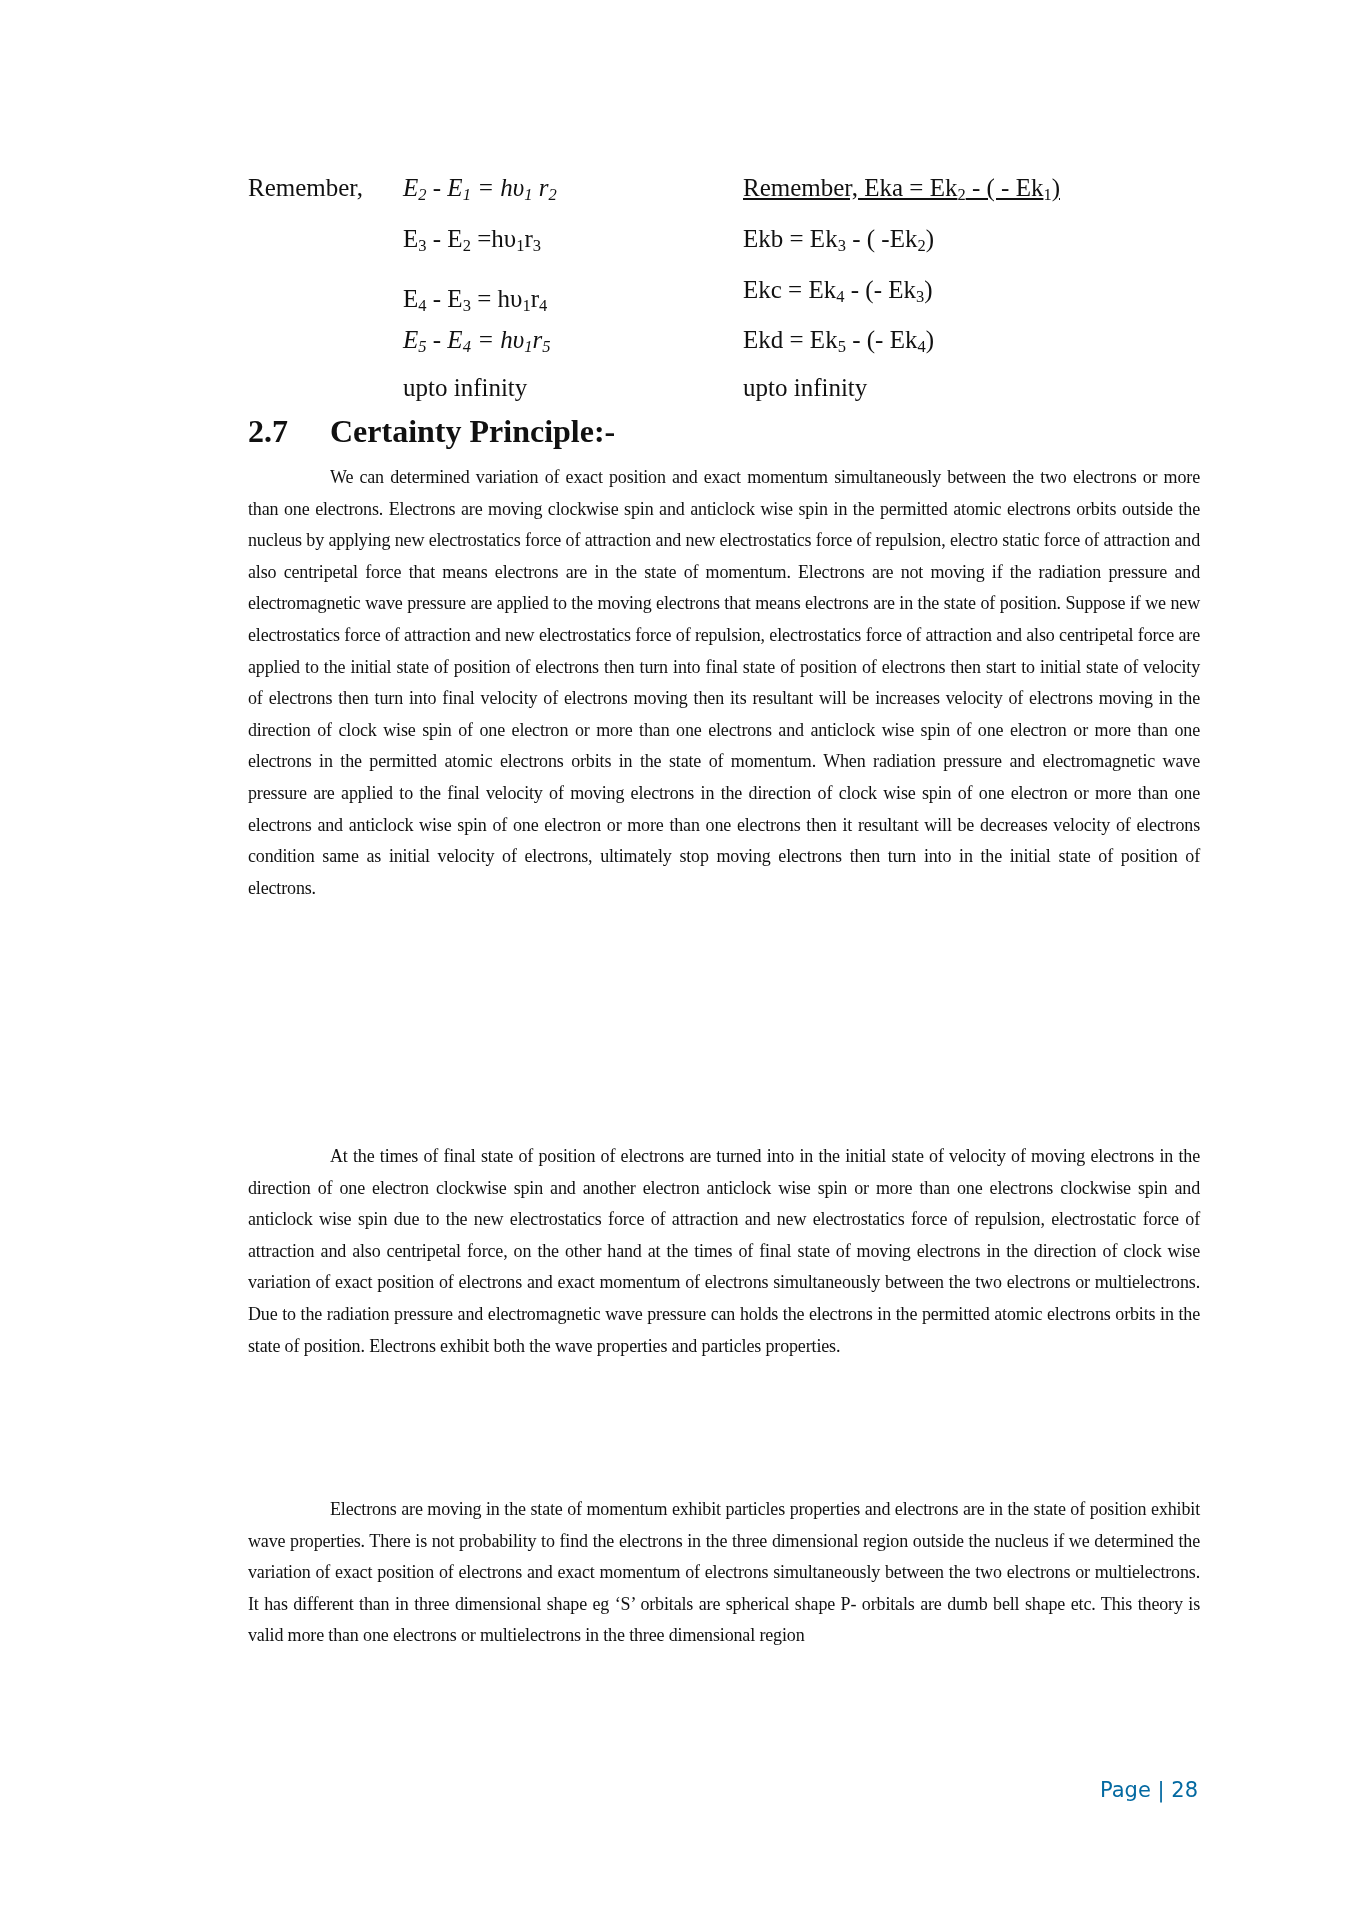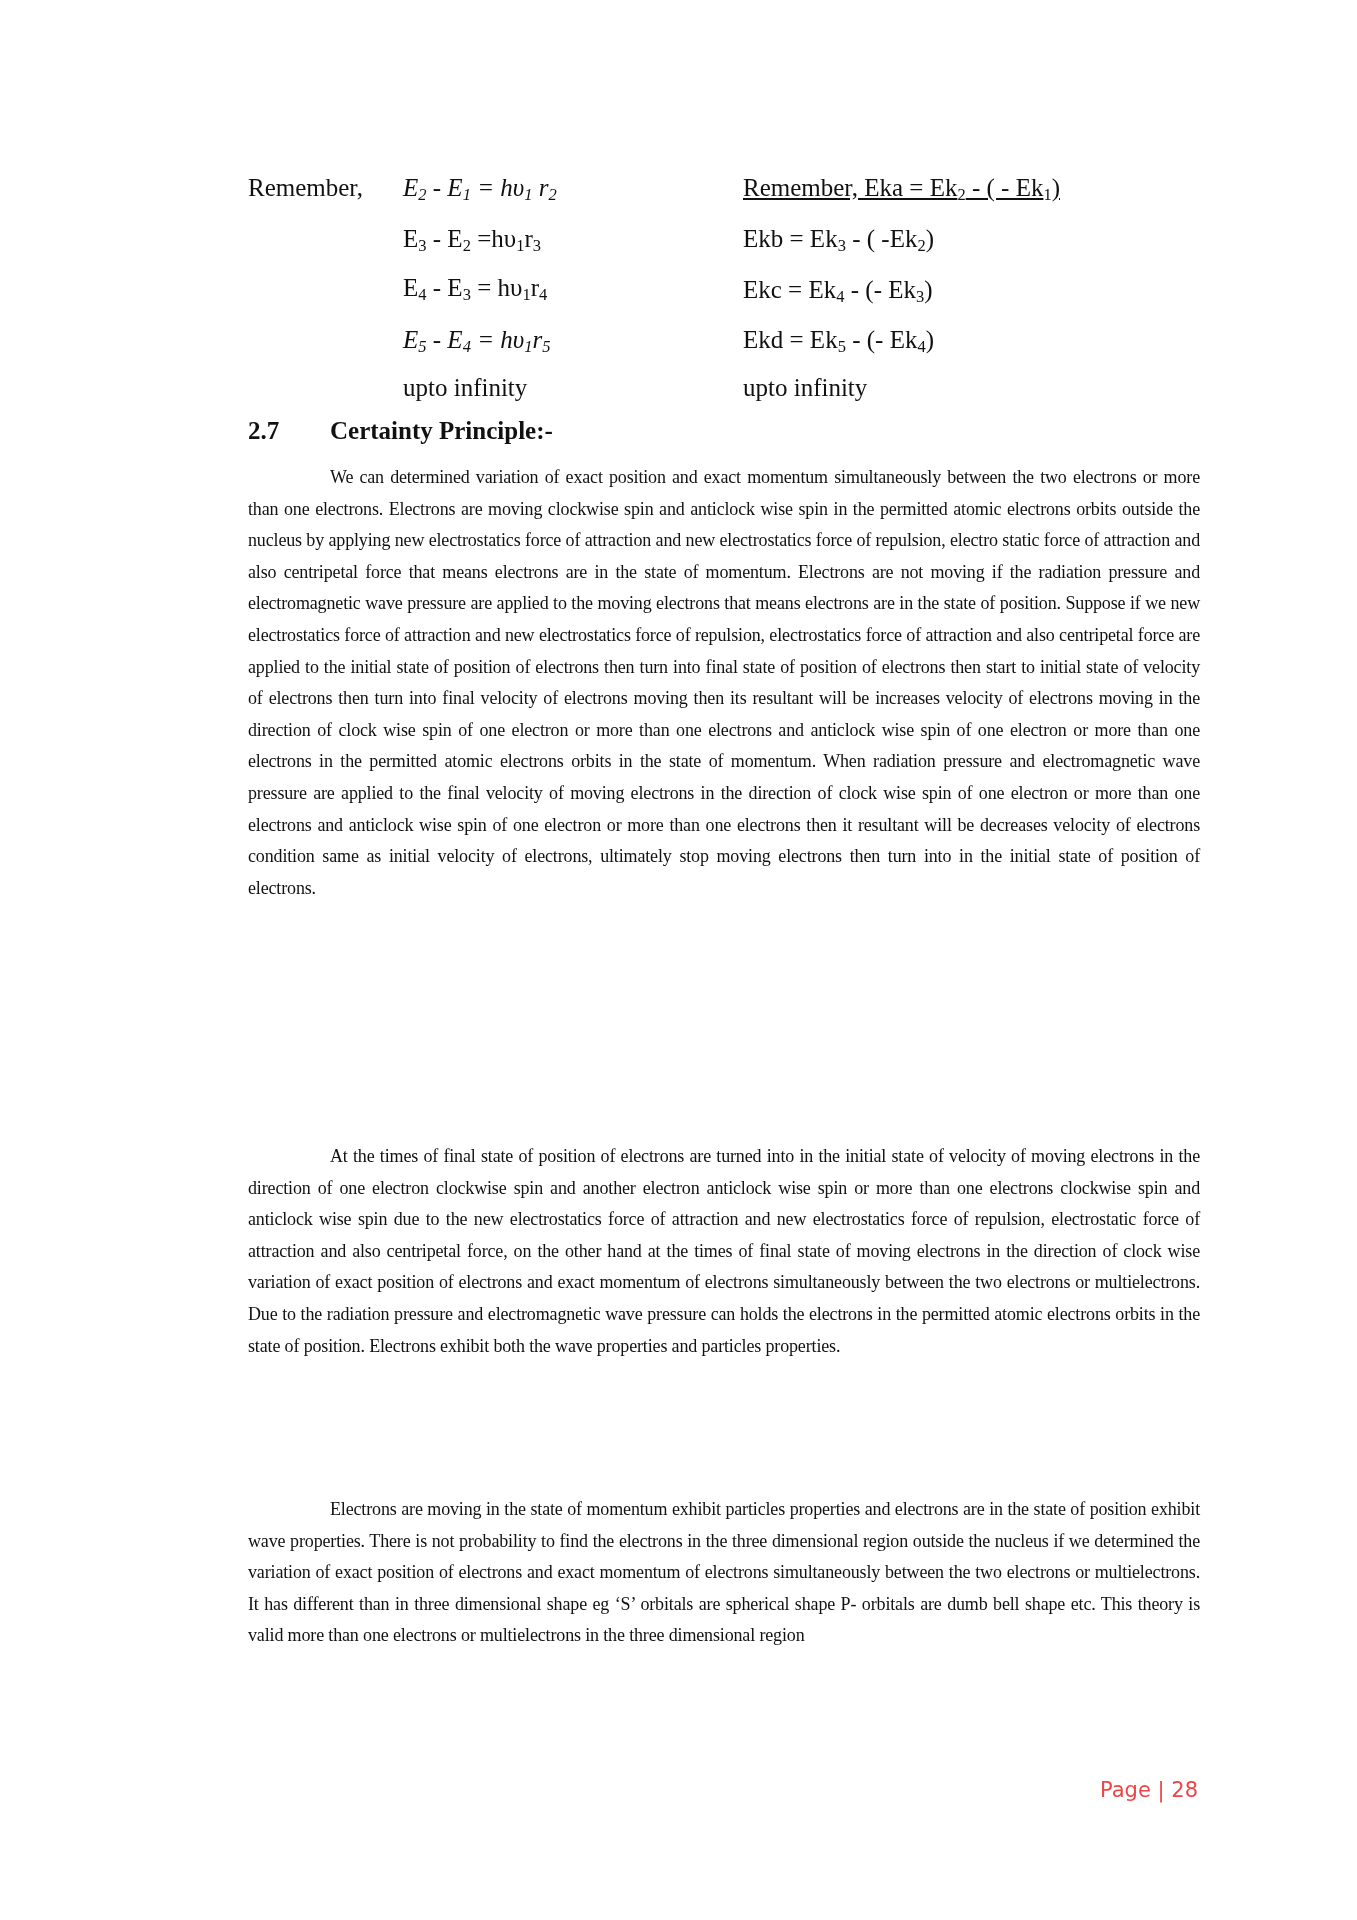--- a/index.html
+++ b/index.html
@@ -4,47 +4,47 @@
 <style>
   html, body { margin: 0; padding: 0; background: #ffffff; }
   body { width: 1357px; height: 1920px; position: relative; overflow: hidden;
          font-family: "Liberation Serif", "DejaVu Serif", serif; color: #111; }
   .page { position: absolute; left: 0; top: 0; width: 1357px; height: 1920px; background: #fff; }
   .eq-row { position: absolute; font-size: 25px; line-height: 30px; white-space: nowrap; }
   .col-label { left: 248px; }
   .col-a { left: 403px; }
   .col-b { left: 743px; }
   sub { font-size: 0.66em; vertical-align: -0.22em; line-height: 0; }
-  .heading { position: absolute; top: 416px; left: 248px; font-size: 25px; font-weight: bold;
+  .heading { position: absolute; top: 416px; left: 248px; font-size: 32px; font-weight: bold;
              line-height: 30px; white-space: nowrap; }
   .heading .num { display: inline-block; width: 82px; }
   .para { position: absolute; left: 248px; width: 952px; font-size: 18px;
           line-height: 31.6px; text-align: justify; text-indent: 82px; margin: 0;
           letter-spacing: -0.15px; }
   .p1 { top: 462px; }
   .p2 { top: 1141px; }
   .p3 { top: 1494px; }
   .page-num { position: absolute; top: 1778px; left: 1100px; font-family: "DejaVu Sans", sans-serif;
-              font-size: 21px; color: #ef4444; white-space: nowrap; }
+              font-size: 21px; color: #0369a1; white-space: nowrap; }
 </style>
 </head>
 <body>
 
 <div class="page">
 
   <div>
     <div class="eq-row col-label" style="top:173px;">Remember,</div>
 
     <div class="eq-row col-a" style="top:173px;font-style:italic;">
       <span>E</span><sub>2</sub><span> - E</span><sub>1</sub><span> = hυ</span><sub>1</sub><span> r</span><sub>2</sub>
     </div>
     <div class="eq-row col-a" style="top:224px;">
       <span>E</span><sub>3</sub><span> - E</span><sub>2</sub><span> =hυ</span><sub>1</sub><span>r</span><sub>3</sub>
     </div>
-    <div class="eq-row col-a" style="top:273px;">
+    <div class="eq-row col-a" style="top:284px;">
       <span>E</span><sub>4</sub><span> - E</span><sub>3</sub><span> = hυ</span><sub>1</sub><span>r</span><sub>4</sub>
     </div>
     <div class="eq-row col-a" style="top:325px;font-style:italic;">
       <span>E</span><sub>5</sub><span> - E</span><sub>4</sub><span> = hυ</span><sub>1</sub><span>r</span><sub>5</sub>
     </div>
     <div class="eq-row col-a" style="top:373px;">upto infinity</div>
 
     <div class="eq-row col-b" style="top:173px;text-decoration:underline;">
       <span>Remember, Eka = Ek</span><sub>2</sub><span> - ( - Ek</span><sub>1</sub><span>)</span>
     </div>

